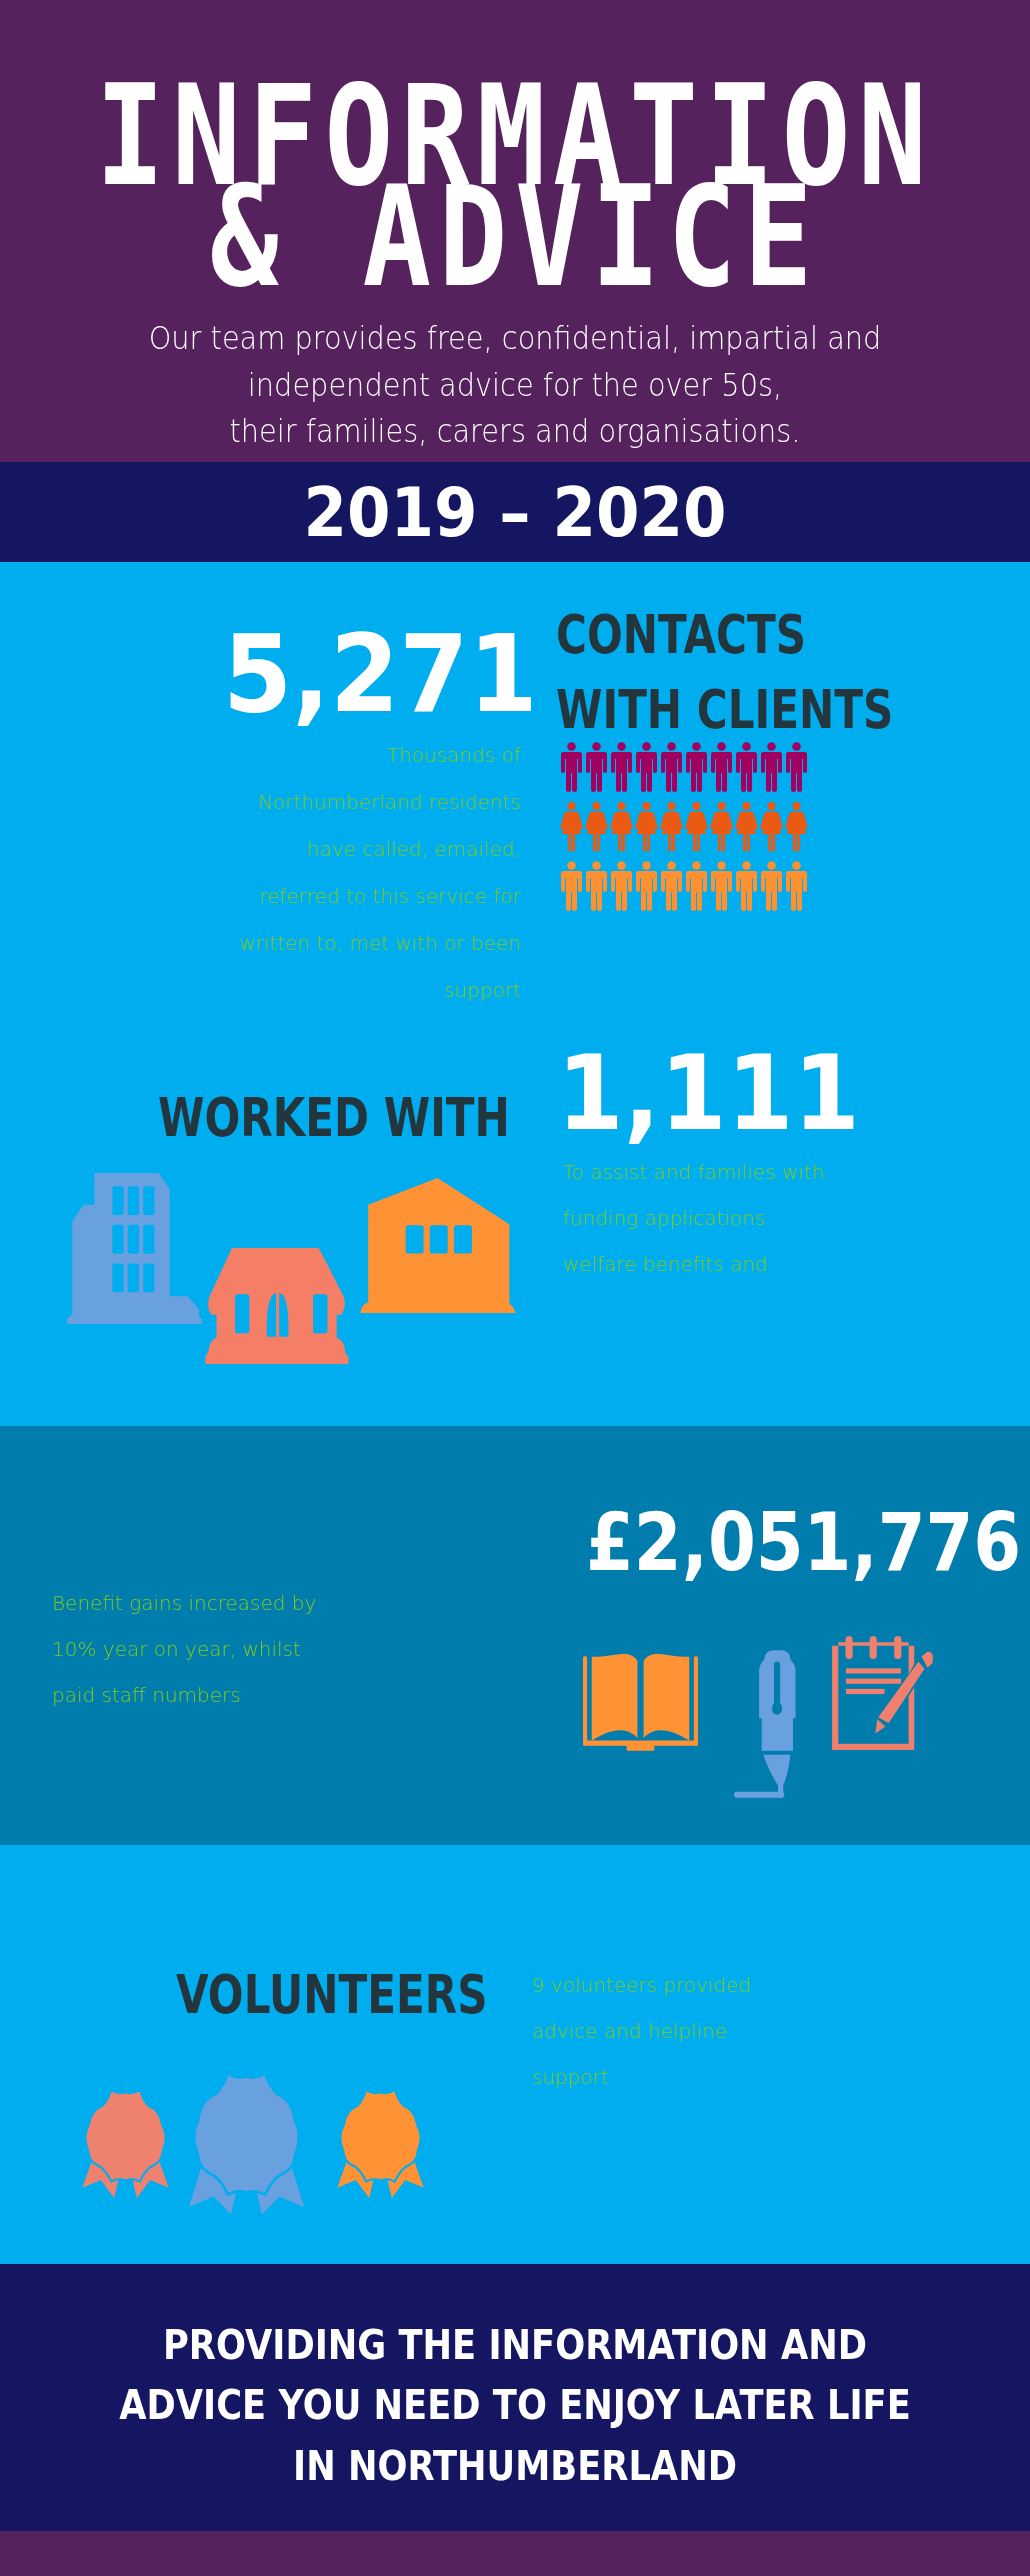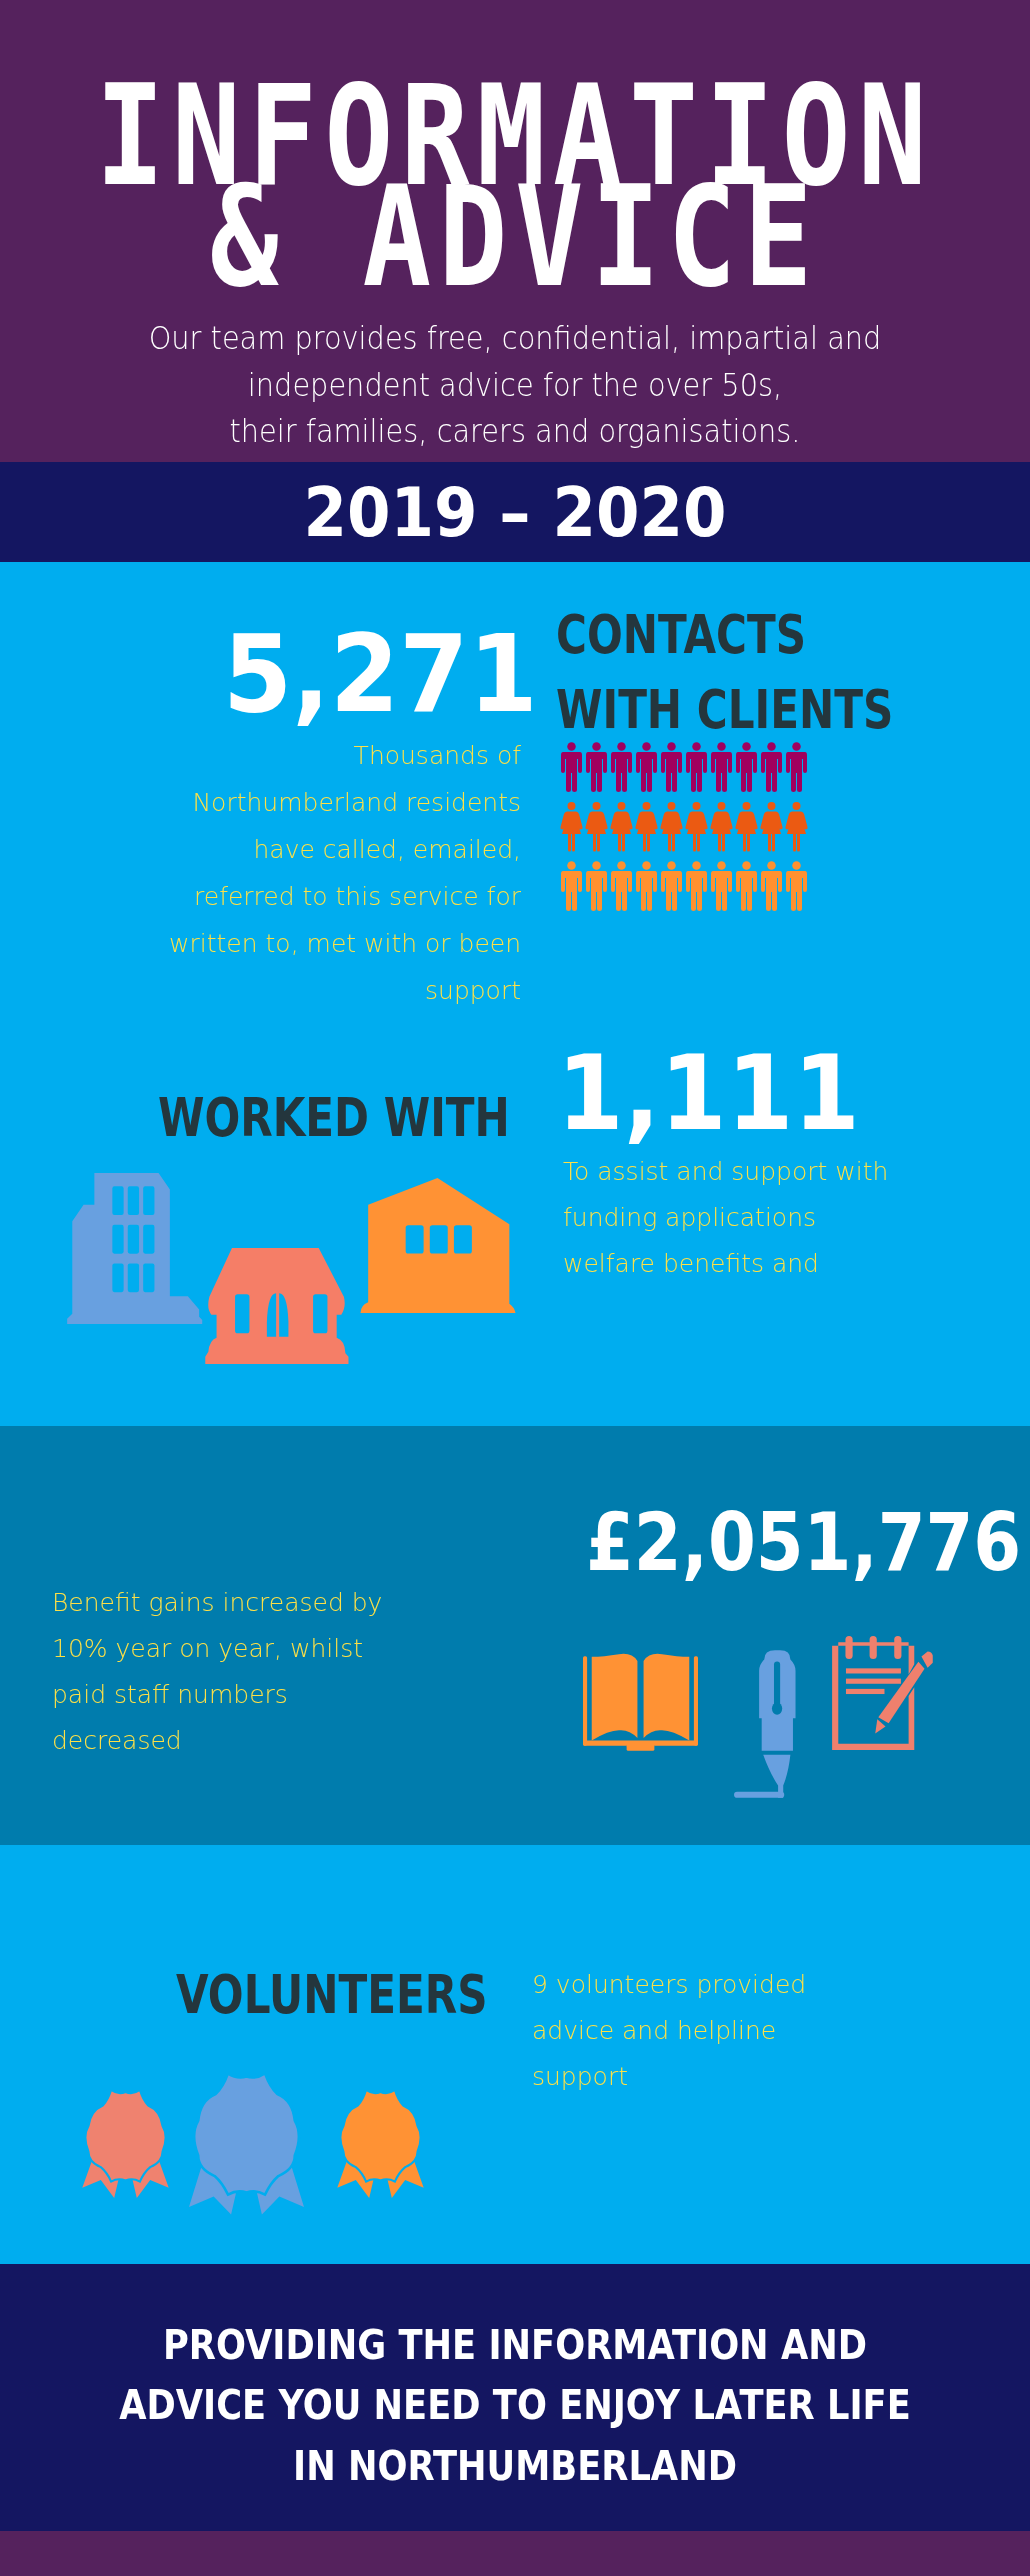--- a/index.html
+++ b/index.html
@@ -44,22 +44,22 @@
 
   .bignum {
     color: #ffffff; font-family: "DejaVu Sans", sans-serif; font-weight: bold;
     line-height: 1; transform-origin: left top;
   }
   .label {
     color: #24363D; font-family: "DejaVu Sans", sans-serif; font-weight: bold;
     line-height: 1; transform-origin: left top;
   }
   .body {
-    color: #fde047; font-family: "DejaVu Sans", sans-serif; font-weight: 300;
-    font-size: 25px; line-height: 46px;
+    color: #84cc16; font-family: "DejaVu Sans", sans-serif; font-weight: 300;
+    font-size: 20px; line-height: 46px;
   }
 
   #num1 { top: 621px; left: 223px; font-size: 107px; transform: scaleX(0.93); }
   #lbl1a { top: 608px; left: 556px; font-size: 54px; transform: scaleX(0.78); }
   #lbl1b { top: 683px; left: 556px; font-size: 54px; transform: scaleX(0.78); }
 
   #desc1 { top: 732px; left: 52px; width: 469px; }
   #desc1 .ln { display: block; text-align: right; height: 47px; line-height: 47px; }
 
   .people { top: 741px; left: 559px; }
@@ -250,21 +250,21 @@
       <svg class="person" viewBox="0 0 50 100">
         <circle cx="25" cy="9" r="8.5" fill="#FF9130"></circle>
         <path d="M8 20 Q4 20 4 26 V58 Q4 62 8 62 Q12 62 12 58 V34 H14 V96 Q14 100 19 100 Q24 100 24 96 V62 H26 V96 Q26 100 31 100 Q36 100 36 96 V34 H38 V58 Q38 62 42 62 Q46 62 46 58 V26 Q46 20 42 20 Z" fill="#FF9130"></path>
       </svg>
     </div>
   </div>
 
 <div class="abs label" id="lbl2">WORKED WITH</div>
 <div class="abs bignum" id="num2">1,111</div>
 <div class="abs body" id="desc2">
-  <span class="ln">To assist and support with</span>
+  <span class="ln">To assist and families with</span>
   <span class="ln">funding applications</span>
   <span class="ln">welfare benefits and</span>
 </div>
 
 <svg class="abs" style="left:67px; top:1173px;" width="140" height="151" viewBox="0 0 272 294">
   <path d="M53 0 H178 L200 32 V240 H235 L257 266 V280 L263 286 V294 H0 V284 L10 274 V94 L32 62 H53 V30 Z" fill="#68A0E0"></path>
   <g fill="#00ADEF">
     <rect x="88" y="26" width="22" height="56" rx="4"></rect>
       <rect x="118" y="26" width="22" height="56" rx="4"></rect>
       <rect x="148" y="26" width="22" height="56" rx="4"></rect>
@@ -296,21 +296,20 @@
     <rect x="135" y="92" width="35" height="55" rx="5"></rect>
     <rect x="182" y="92" width="35" height="55" rx="5"></rect>
   </g>
 </svg>
 
 <div class="abs bignum" id="num3">£2,051,776</div>
 <div class="abs body" id="desc3">
   <span class="ln">Benefit gains increased by</span>
   <span class="ln">10% year on year, whilst</span>
   <span class="ln">paid staff numbers</span>
-  <span class="ln">decreased</span>
 </div>
 
 <svg class="abs" style="left:583px; top:1653px;" width="115" height="98" viewBox="0 0 224 190">
   <g fill="#FF9234">
     <rect x="0" y="6" width="8" height="174" rx="3"></rect>
     <rect x="216" y="6" width="8" height="174" rx="3"></rect>
     <rect x="0" y="170" width="224" height="10" rx="3"></rect>
     <rect x="85" y="178" width="54" height="12" rx="3"></rect>
     <path d="M17 7 Q40 7 70 2 Q95 -2 106 15 V165 Q90 148 70 150 Q50 150 17 170 Z"></path>
     <path d="M207 7 Q184 7 154 2 Q129 -2 118 15 V165 Q134 148 154 150 Q174 150 207 170 Z"></path>

